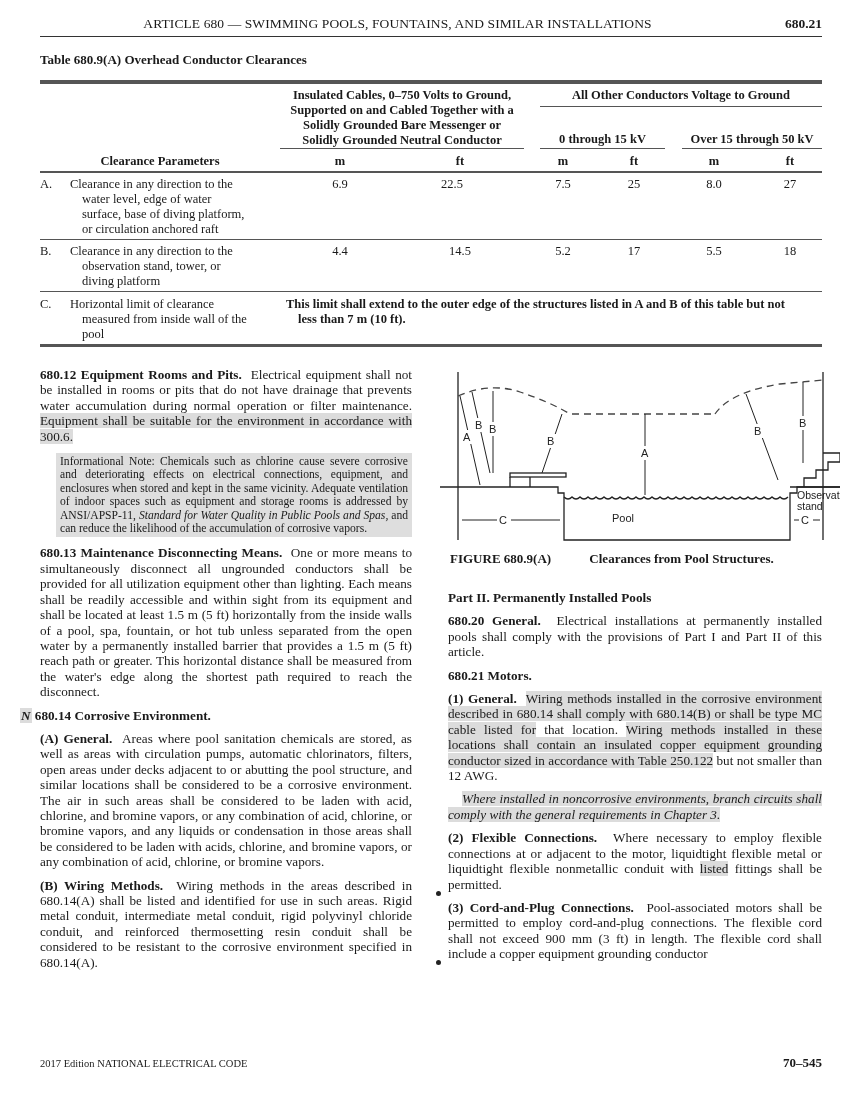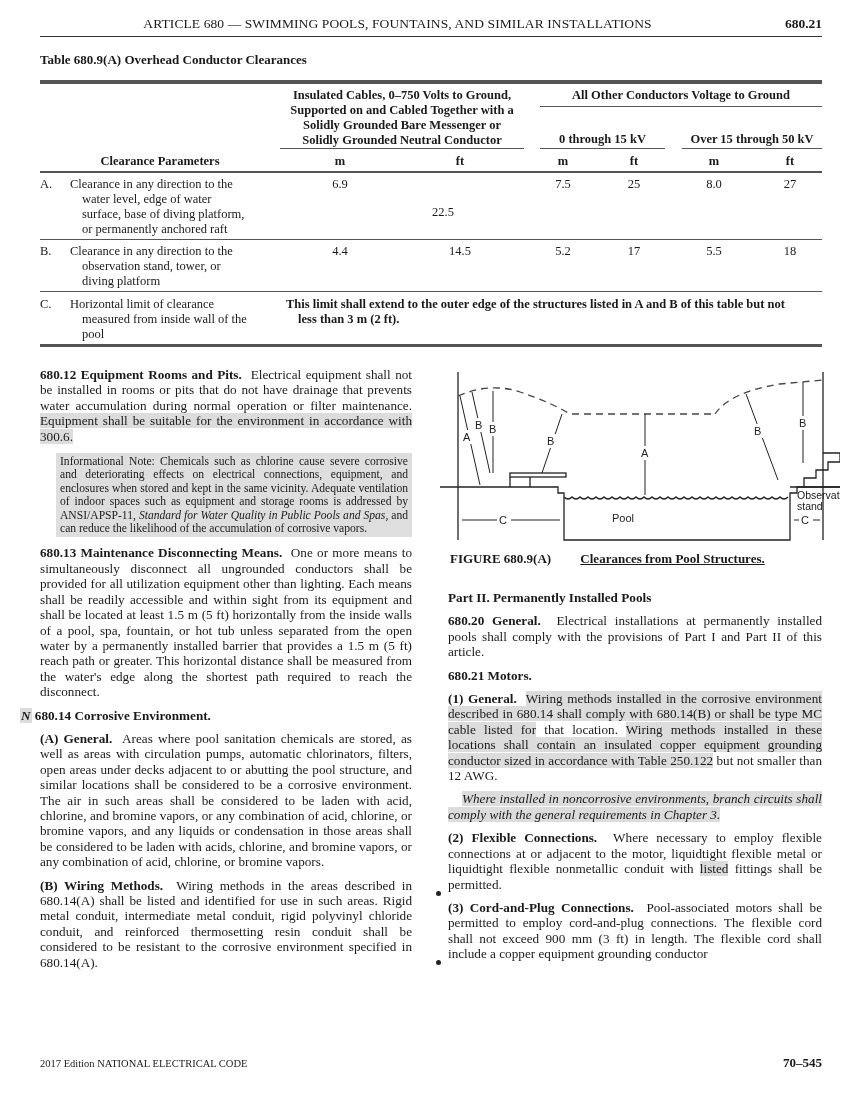--- a/index.html
+++ b/index.html
@@ -64,24 +64,24 @@
 <div class="abs tbl-text th" style="left:694px; top:154px; width:40px;">m</div>
 <div class="abs tbl-text th" style="left:770px; top:154px; width:40px;">ft</div>
 <div class="abs thin-rule" style="left:40px; top:171px; width:782px; height:1.5px;"></div>
 
 <div class="abs" style="left:40px; top:177px; width:782px; height:62px;">
   <span class="abs row-letter" style="left:0; top:0;">A.</span>
   <div class="abs row-label" style="left:30px; top:0; width:215px;">
     <div>Clearance in any direction to the</div>
     <div style="padding-left:12px">water level, edge of water</div>
     <div style="padding-left:12px">surface, base of diving platform,</div>
-    <div style="padding-left:12px">or permanently anchored raft</div>
+    <div style="padding-left:12px">or circulation anchored raft</div>
   </div>
   <span class="abs td-num" style="left:280px; width:40px; top:0;">6.9</span>
-  <span class="abs td-num" style="left:383px; width:40px; top:0;margin-top:28px;">22.5</span>
+  <span class="abs td-num" style="left:392px; width:40px; top:0;">22.5</span>
   <span class="abs td-num" style="left:503px; width:40px; top:0;">7.5</span>
   <span class="abs td-num" style="left:574px; width:40px; top:0;">25</span>
   <span class="abs td-num" style="left:654px; width:40px; top:0;">8.0</span>
   <span class="abs td-num" style="left:730px; width:40px; top:0;">27</span>
 </div>
 <div class="abs thin-rule" style="left:40px; top:239px; width:782px;"></div>
 
 <div class="abs" style="left:40px; top:244px; width:782px; height:46px;">
   <span class="abs row-letter" style="left:0; top:0;">B.</span>
   <div class="abs row-label" style="left:30px; top:0; width:215px;">
@@ -100,21 +100,21 @@
 
 <div class="abs" style="left:40px; top:297px; width:782px; height:46px;">
   <span class="abs row-letter" style="left:0; top:0;">C.</span>
   <div class="abs row-label" style="left:30px; top:0; width:215px;">
     <div>Horizontal limit of clearance</div>
     <div style="padding-left:12px">measured from inside wall of the</div>
     <div style="padding-left:12px">pool</div>
   </div>
   <div class="abs row-label" style="left:246px; top:0; width:540px;font-weight:bold;">
     <div>This limit shall extend to the outer edge of the structures listed in A and B of this table but not</div>
-    <div style="padding-left:12px">less than 3 m (2 ft).</div>
+    <div style="padding-left:12px">less than 7 m (10 ft).</div>
   </div>
 </div>
 <div class="abs thick-rule" style="top:344px; height:3px;"></div>
 
 <div class="abs col" style="left:40px; top:367px; width:372px;">
   <p>
     <span class="b">680.12 Equipment Rooms and Pits.</span>&nbsp;
     <span>Electrical equipment shall not be installed in rooms or pits that do not have drainage that prevents water accumulation during normal operation or filter maintenance.</span>
     <span class="hl">Equipment shall be suitable for the environment in accordance with 300.6.</span>
   </p>
@@ -197,21 +197,21 @@
     <text x="359" y="65">B</text>
     <text x="59" y="162">C</text>
     <text x="361" y="162">C</text>
     <text x="172" y="160">Pool</text>
     <text x="357" y="137" style="font-size:10.5px">Observation</text>
     <text x="357" y="148" style="font-size:10.5px">stand</text>
   </svg>
 </div>
 <div class="abs fig-caption" style="left:450px; top:551px;">
   <span>FIGURE 680.9(A)</span>
-  <span style="margin-left:26px;text-decoration:underline;">Clearances from Pool Structures.</span>
+  <span style="margin-left:35px;">Clearances from Pool Structures.</span>
 </div>
 
 <div class="abs col" style="left:448px; top:590px; width:374px;">
   <p class="heading">Part II.  Permanently Installed Pools</p>
   <p style="margin-top:8px;">
     <span class="b">680.20 General.</span>&nbsp;
     <span>Electrical installations at permanently installed pools shall comply with the provisions of Part I and Part II of this article.</span>
   </p>
   <p class="heading" style="margin-top:8px;">680.21 Motors.</p>
   <p style="margin-top:8px;">

